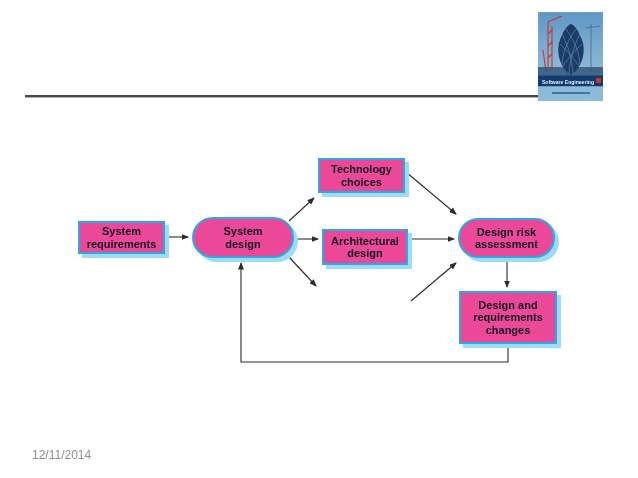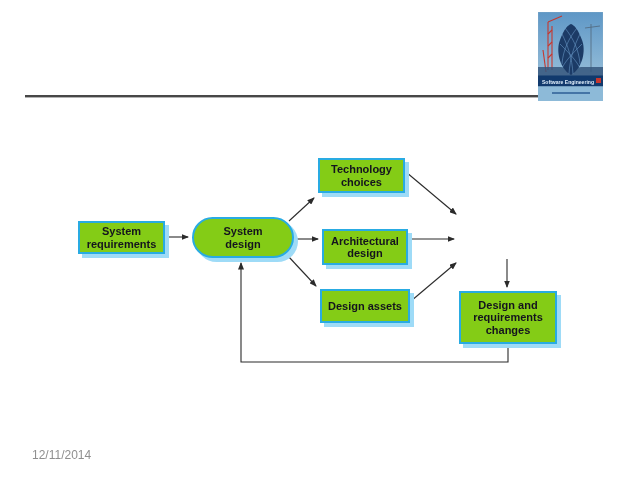--- a/index.html
+++ b/index.html
@@ -15,21 +15,21 @@
   .title-rule {
     position:absolute; left:25px; top:95px; width:513px; height:4px;
     background:linear-gradient(to bottom, #474747 0 55%, #b3b3b3 55% 80%, #ffffff 80%);
   }
 
   .logo { position:absolute; left:538px; top:12px; width:65px; height:89px; }
 
   .diagram-arrows { position:absolute; left:0; top:0; width:638px; height:478px; }
 
   .node {
-    position:absolute; background:#84cc16;
+    position:absolute; background:#ec4899;
     border:2px solid #29abe2; box-shadow:4px 4px 0 #9edbf7;
     color:#14141e; font-size:11px; font-weight:bold; line-height:12.5px;
     display:flex; align-items:center; justify-content:center;
     text-align:center; white-space:pre-line;
   }
   .stadium { border-radius:21px; }
 
   #n-sysreq  { left:78px;  top:221px; width:87px;  height:33px; }
   #n-sysdes  { left:192px; top:217px; width:102px; height:41px; }
   #n-tech    { left:318px; top:158px; width:87px;  height:35px; }
@@ -115,21 +115,22 @@
   </svg>
 
   <div class="node" id="n-sysreq">System
 requirements</div>
   <div class="node stadium" id="n-sysdes">System
 design</div>
   <div class="node" id="n-tech">Technology
 choices</div>
   <div class="node" id="n-arch">Architectural
 design</div>
-  <div class="node" id="n-assets">Design assets</div>
+  <div class="node stadium" id="n-dra">Design risk
+assessment</div>
   <div class="node" id="n-drc">Design and
 requirements
 changes</div>
 
   <div class="footer-date">12/11/2014</div>
   <div class="footer-page">48</div>
 
 </div>
 
 </body></html>

